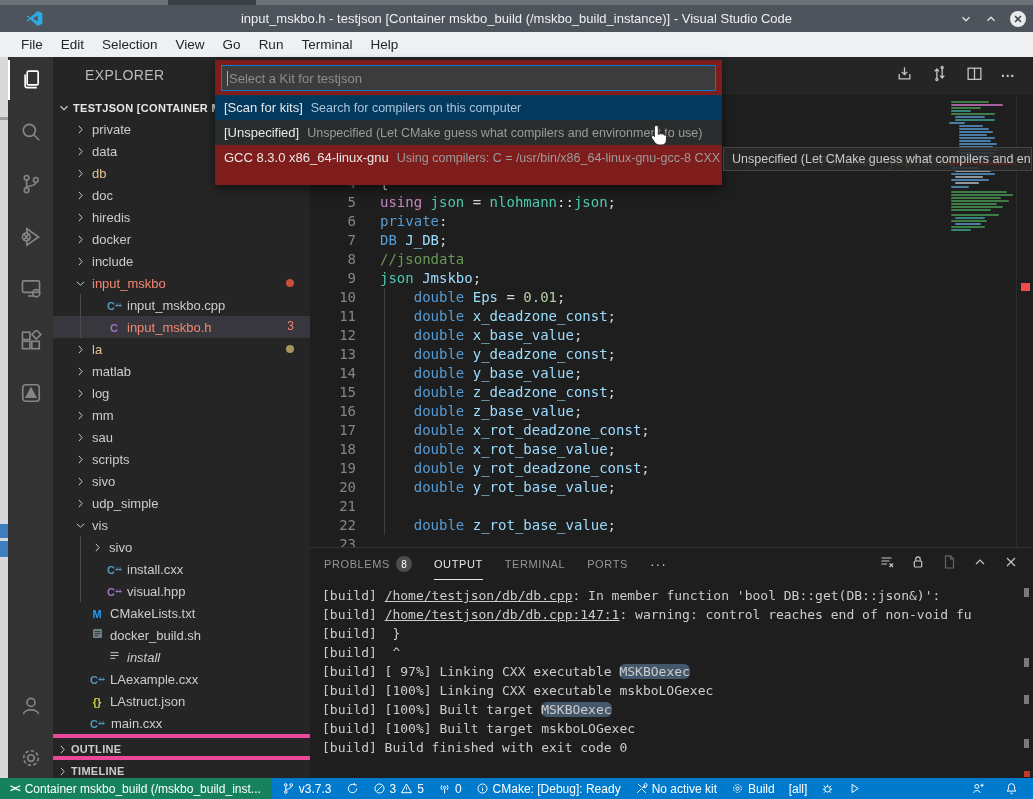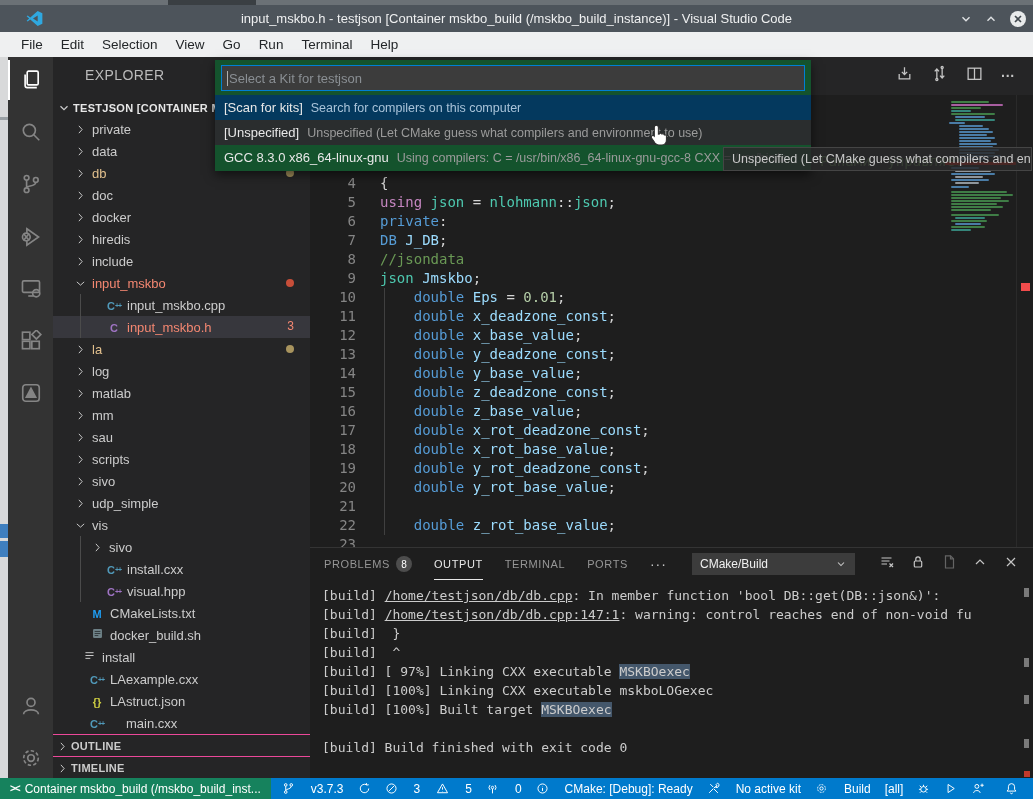--- a/index.html
+++ b/index.html
@@ -35,21 +35,21 @@
   .trow.selected{background:#37373d;}
   .trow .chev{display:inline-flex;width:16px;justify-content:center;flex:0 0 auto;color:#cccccc;}
   .trow .fi{display:inline-flex;width:18px;justify-content:center;align-items:center;flex:0 0 auto;font-weight:bold;font-size:11px;}
   .fi i{font-style:normal;font-size:7px;vertical-align:top;letter-spacing:-1px;}
   .fi-cpp{color:#519aba;} .fi-h{color:#a074c4;} .fi-hpp{color:#a074c4;}
   .fi-cmake{color:#1f9cf0;font-size:12px;} .fi-json{color:#cbcb41;font-size:11px;}
   .c-modified{color:#e2c08d;} .c-error{color:#f48771;}
   .dot{position:absolute;right:16px;top:7px;width:8px;height:8px;border-radius:50%;}
   .badge3{position:absolute;right:16px;top:3px;font-size:12px;color:#f48771;}
   .guide{position:absolute;width:1px;background:#4b4b4b;left:27px;}
-  .bot-section{position:absolute;left:0;width:257px;height:22px;display:flex;align-items:center;border-top:1px solid #ec4899;color:#cccccc;font-size:11px;font-weight:bold;letter-spacing:.3px;}
+  .bot-section{position:absolute;left:0;width:257px;height:22px;display:flex;align-items:center;border-top:4px solid #ec4899;color:#cccccc;font-size:11px;font-weight:bold;letter-spacing:.3px;}
   .bot-section .chev{width:18px;display:inline-flex;justify-content:center;}
   
   #tabbar{left:310px;top:57px;width:723px;height:38px;background:#252526;}
   #editor-actions{position:absolute;right:18px;top:8px;display:flex;gap:18px;color:#c5c5c5;align-items:center;}
   #editor{left:310px;top:95px;width:723px;height:452px;background:#1e1e1e;overflow:hidden;}
   .eline{position:absolute;left:0;width:700px;height:19px;font-family:"DejaVu Sans Mono",monospace;font-size:14px;line-height:19px;white-space:pre;}
   .eline .ln{position:absolute;left:20px;width:26px;text-align:right;color:#858585;}
   .eline .code{position:absolute;left:70px;}
   .tk-kw{color:#569cd6;} .tk-kw2{color:#c586c0;} .tk-ty{color:#4ec9b0;}
   .tk-va{color:#9cdcfe;} .tk-nu{color:#b5cea8;} .tk-co{color:#6a9955;} .tk-pl{color:#d4d4d4;}
@@ -67,33 +67,33 @@
   .ptab{font-size:11px;letter-spacing:.6px;color:#969696;display:flex;align-items:center;gap:6px;height:31px;}
   .ptab.active{color:#e7e7e7;border-bottom:1px solid #e7e7e7;}
   .pbadge{background:#4d4d4d;color:#ffffff;border-radius:9px;font-size:10px;min-width:16px;height:16px;display:inline-flex;align-items:center;justify-content:center;letter-spacing:0;}
   #panel-dots{font-size:14px;color:#c5c5c5;letter-spacing:1px;}
   #panel-select{position:absolute;left:382px;top:5px;width:163px;height:22px;background:#3c3c3c;color:#f0f0f0;font-size:12px;display:flex;align-items:center;padding:0 8px;box-sizing:border-box;justify-content:space-between;}
   #panel-icons{position:absolute;right:14px;top:4px;display:flex;gap:15px;color:#c5c5c5;align-items:center;height:24px;}
   .faded{opacity:.42;}
   #output{position:absolute;left:0;top:32px;width:723px;height:199px;}
   .oline{position:absolute;left:12px;height:19px;font-family:"DejaVu Sans Mono",monospace;font-size:13px;line-height:19px;white-space:pre;color:#cccccc;}
   .o-lk{text-decoration:underline;}
-  .o-hl{background:#44576b;}
+  .o-hl{background:#44576b;border-radius:6px;}
   .pmark{position:absolute;left:714px;width:5px;height:9px;background:#7a7a7a;}
   .pmark-red{position:absolute;left:714px;width:6px;height:6px;background:#c0392b;}
   
   #statusbar{left:0;top:778px;width:1033px;height:21px;background:#007acc;display:flex;align-items:center;color:#ffffff;font-size:12px;}
   #sb-remote{background:#16825d;height:21px;display:flex;align-items:center;padding:0 10px;max-width:263px;white-space:nowrap;overflow:hidden;flex:0 0 auto;gap:5px;}
   #sb-items{display:flex;align-items:center;gap:4px;margin-left:6px;flex:1 1 auto;min-width:0;}
-  .sb-item{display:flex;align-items:center;gap:16px;padding:0 5px;height:21px;white-space:nowrap;}
+  .sb-item{display:flex;align-items:center;gap:4px;padding:0 5px;height:21px;white-space:nowrap;}
   .sb-item svg{flex:0 0 auto;}
   #sb-right{display:flex;align-items:center;gap:10px;margin-right:10px;flex:0 0 auto;}
   .remote-glyph{font-weight:bold;font-size:10px;letter-spacing:-1px;}
   
-  #quickpick{left:215px;top:60px;width:596px;background:#14532d;z-index:20;box-shadow:0 4px 10px rgba(0,0,0,.55);padding-bottom:1px;}
+  #quickpick{left:215px;top:60px;width:507px;background:#7f1d1d;z-index:20;box-shadow:0 4px 10px rgba(0,0,0,.55);padding-bottom:15px;}
   #qp-inputwrap{margin:5px 6px 4px 6px;height:26px;background:#3c3c3c;border:1px solid #007fd4;box-sizing:border-box;display:flex;align-items:center;padding-left:5px;}
   #qp-caret{width:1px;height:15px;background:#aeafad;margin-right:1px;}
   #qp-placeholder{color:#8a8f94;font-size:13px;}
   .qp-row{height:25px;display:flex;align-items:center;padding:0 9px;gap:8px;white-space:nowrap;overflow:hidden;}
   .qp-row .lbl{color:#e8e8e8;font-size:13px;flex:0 0 auto;}
   .qp-row .dsc{color:#9b9b9b;font-size:12.5px;}
   .qp-row.focused{background:#04395e;}
   .qp-row.focused .dsc{color:#a9c3d9;}
   .qp-row.hover{background:#2a2d2e;}
   
@@ -252,29 +252,29 @@
           </svg>
         </span>
         <span style="margin-left: 4px;">doc</span>
       </div>
       <div class="trow" style="padding-left: 19px;">
         <span class="chev">
           <svg width="13" height="13" viewBox="0 0 16 16" fill="none" stroke="currentColor" stroke-width="1.2">
             <polyline points="6,3.5 10,8 6,12.5"></polyline>
           </svg>
         </span>
+        <span style="margin-left: 4px;">hiredis</span>
+      </div>
+      <div class="trow" style="padding-left: 19px;">
+        <span class="chev">
+          <svg width="13" height="13" viewBox="0 0 16 16" fill="none" stroke="currentColor" stroke-width="1.2">
+            <polyline points="6,3.5 10,8 6,12.5"></polyline>
+          </svg>
+        </span>
         <span style="margin-left: 4px;">docker</span>
-      </div>
-      <div class="trow" style="padding-left: 19px;">
-        <span class="chev">
-          <svg width="13" height="13" viewBox="0 0 16 16" fill="none" stroke="currentColor" stroke-width="1.2">
-            <polyline points="6,3.5 10,8 6,12.5"></polyline>
-          </svg>
-        </span>
-        <span style="margin-left: 4px;">hiredis</span>
       </div>
       <div class="trow" style="padding-left: 19px;">
         <span class="chev">
           <svg width="13" height="13" viewBox="0 0 16 16" fill="none" stroke="currentColor" stroke-width="1.2">
             <polyline points="6,3.5 10,8 6,12.5"></polyline>
           </svg>
         </span>
         <span style="margin-left: 4px;">include</span>
       </div>
       <div class="trow" style="padding-left: 19px;">
@@ -305,29 +305,29 @@
         </span>
         <span class="c-modified" style="margin-left: 4px;">la</span>
         <span class="dot" style="background: rgb(168, 148, 94);"></span>
       </div>
       <div class="trow" style="padding-left: 19px;">
         <span class="chev">
           <svg width="13" height="13" viewBox="0 0 16 16" fill="none" stroke="currentColor" stroke-width="1.2">
             <polyline points="6,3.5 10,8 6,12.5"></polyline>
           </svg>
         </span>
+        <span style="margin-left: 4px;">matlab</span>
+      </div>
+      <div class="trow" style="padding-left: 19px;">
+        <span class="chev">
+          <svg width="13" height="13" viewBox="0 0 16 16" fill="none" stroke="currentColor" stroke-width="1.2">
+            <polyline points="6,3.5 10,8 6,12.5"></polyline>
+          </svg>
+        </span>
         <span style="margin-left: 4px;">log</span>
-      </div>
-      <div class="trow" style="padding-left: 19px;">
-        <span class="chev">
-          <svg width="13" height="13" viewBox="0 0 16 16" fill="none" stroke="currentColor" stroke-width="1.2">
-            <polyline points="6,3.5 10,8 6,12.5"></polyline>
-          </svg>
-        </span>
-        <span style="margin-left: 4px;">matlab</span>
       </div>
       <div class="trow" style="padding-left: 19px;">
         <span class="chev">
           <svg width="13" height="13" viewBox="0 0 16 16" fill="none" stroke="currentColor" stroke-width="1.2">
             <polyline points="6,3.5 10,8 6,12.5"></polyline>
           </svg>
         </span>
         <span style="margin-left: 4px;">mm</span>
       </div>
       <div class="trow" style="padding-left: 19px;">
@@ -396,21 +396,21 @@
       <div class="trow" style="padding-left: 19px;">
         <span class="chev"></span>
         <span><span class="fi" style="color:#6d8086">
             <svg width="13" height="13" viewBox="0 0 16 16" fill="none" stroke="currentColor" stroke-width="1.2">
               <rect x="2.5" y="2.5" width="11" height="11" rx="1.5" fill="#6d8086" stroke="none"></rect>
               <path d="M4.5 5.5 h7 M4.5 8 h7 M4.5 10.5 h4.5" stroke="#2d3436" stroke-width="1.1"></path>
             </svg>
           </span></span>
         <span style="margin-left: 4px;">docker_build.sh</span>
       </div>
-      <div class="trow" style="padding-left: 11px;">
+      <div class="trow" style="padding-left: 36px; font-style: italic;">
         <span class="chev"></span>
         <span><span class="fi" style="color:#cccccc">
             <svg width="13" height="13" viewBox="0 0 16 16" fill="none" stroke="currentColor" stroke-width="1.2">
               <path d="M3 4.5 h10 M3 8 h10 M3 11.5 h6"></path>
             </svg>
           </span></span>
         <span style="margin-left: 4px;">install</span>
       </div>
       <div class="trow" style="padding-left: 19px;">
         <span class="chev"></span>
@@ -418,21 +418,21 @@
         <span style="margin-left: 4px;">LAexample.cxx</span>
       </div>
       <div class="trow" style="padding-left: 19px;">
         <span class="chev"></span>
         <span><span class="fi fi-json">{}</span></span>
         <span style="margin-left: 4px;">LAstruct.json</span>
       </div>
       <div class="trow" style="padding-left: 19px;">
         <span class="chev"></span>
         <span><span class="fi fi-cpp">C<i>++</i></span></span>
-        <span style="margin-left: 20px;">main.cxx</span>
+        <span style="margin-left: 5px;">main.cxx</span>
       </div>
     </div>
   <div class="guide" style="top:237px;height:44px;"></div>
   <div class="guide" style="top:479px;height:66px;"></div>
   <div id="outline-section" class="bot-section" style="top:677px;">
       <span class="chev">
         <svg width="13" height="13" viewBox="0 0 16 16" fill="none" stroke="currentColor" stroke-width="1.2">
           <polyline points="6,3.5 10,8 6,12.5"></polyline>
         </svg>
       </span>
@@ -556,26 +556,20 @@
       <div class="ptab">
         <span>TERMINAL</span>
       </div>
       <div class="ptab">
         <span>PORTS</span>
       </div>
       <div class="ptab">
         <span id="panel-dots">···</span>
       </div>
     </div>
-  <div id="panel-select">
-    <span>CMake/Build</span>
-    <svg width="12" height="12" viewBox="0 0 16 16" fill="none" stroke="#cccccc" stroke-width="1.4">
-        <polyline points="4,6 8,10 12,6"></polyline>
-      </svg>
-  </div>
   <div id="panel-icons">
       <div><svg width="16" height="16" viewBox="0 0 16 16" fill="none" stroke="currentColor" stroke-width="1.2">
           <path d="M2.5 4 h10 M2.5 7 h8 M2.5 10 h5.5"></path>
           <path d="M10.5 9.5 L14 13 M14 9.5 L10.5 13"></path>
         </svg></div>
       <div><svg width="16" height="16" viewBox="0 0 16 16" fill="none" stroke="currentColor" stroke-width="1.2">
           <rect x="4.3" y="7" width="7.4" height="6" rx="1"></rect>
           <path d="M5.8 7 V5 a2.2 2.2 0 0 1 4.4 0 V7"></path>
         </svg></div>
       <div class="faded"><svg width="16" height="16" viewBox="0 0 16 16" fill="none" stroke="currentColor" stroke-width="1.2">
@@ -590,20 +584,21 @@
         </svg></div>
     </div>
   <div id="output">
       <div class="oline" style="top: 6px;"><span>[build] </span><span class="o-lk">/home/testjson/db/db.cpp</span><span>: In member function 'bool DB::get(DB::json&amp;)':</span></div>
       <div class="oline" style="top: 25px;"><span>[build] </span><span class="o-lk">/home/testjson/db/db.cpp:147:1</span><span>: warning: control reaches end of non-void fu</span></div>
       <div class="oline" style="top: 44px;"><span>[build]  }</span></div>
       <div class="oline" style="top: 63px;"><span>[build]  ^</span></div>
       <div class="oline" style="top: 82px;"><span>[build] [ 97%] Linking CXX executable </span><span class="o-hl">MSKBOexec</span></div>
       <div class="oline" style="top: 101px;"><span>[build] [100%] Linking CXX executable mskboLOGexec</span></div>
       <div class="oline" style="top: 120px;"><span>[build] [100%] Built target </span><span class="o-hl">MSKBOexec</span></div>
+      <div class="oline" style="top: 139px;"><span>[build] [100%] Built target mskboLOGexec</span></div>
       <div class="oline" style="top: 158px;"><span>[build] Build finished with exit code 0</span></div>
     </div>
   <div class="pmark" style="top:40px;"></div>
   <div class="pmark" style="top:110px;"></div>
   <div class="pmark" style="top:147px;"></div>
   <div class="pmark" style="top:191px;"></div>
   <div class="pmark-red" style="top:223px;"></div>
 </div>
 
 <div id="statusbar" class="abs">

